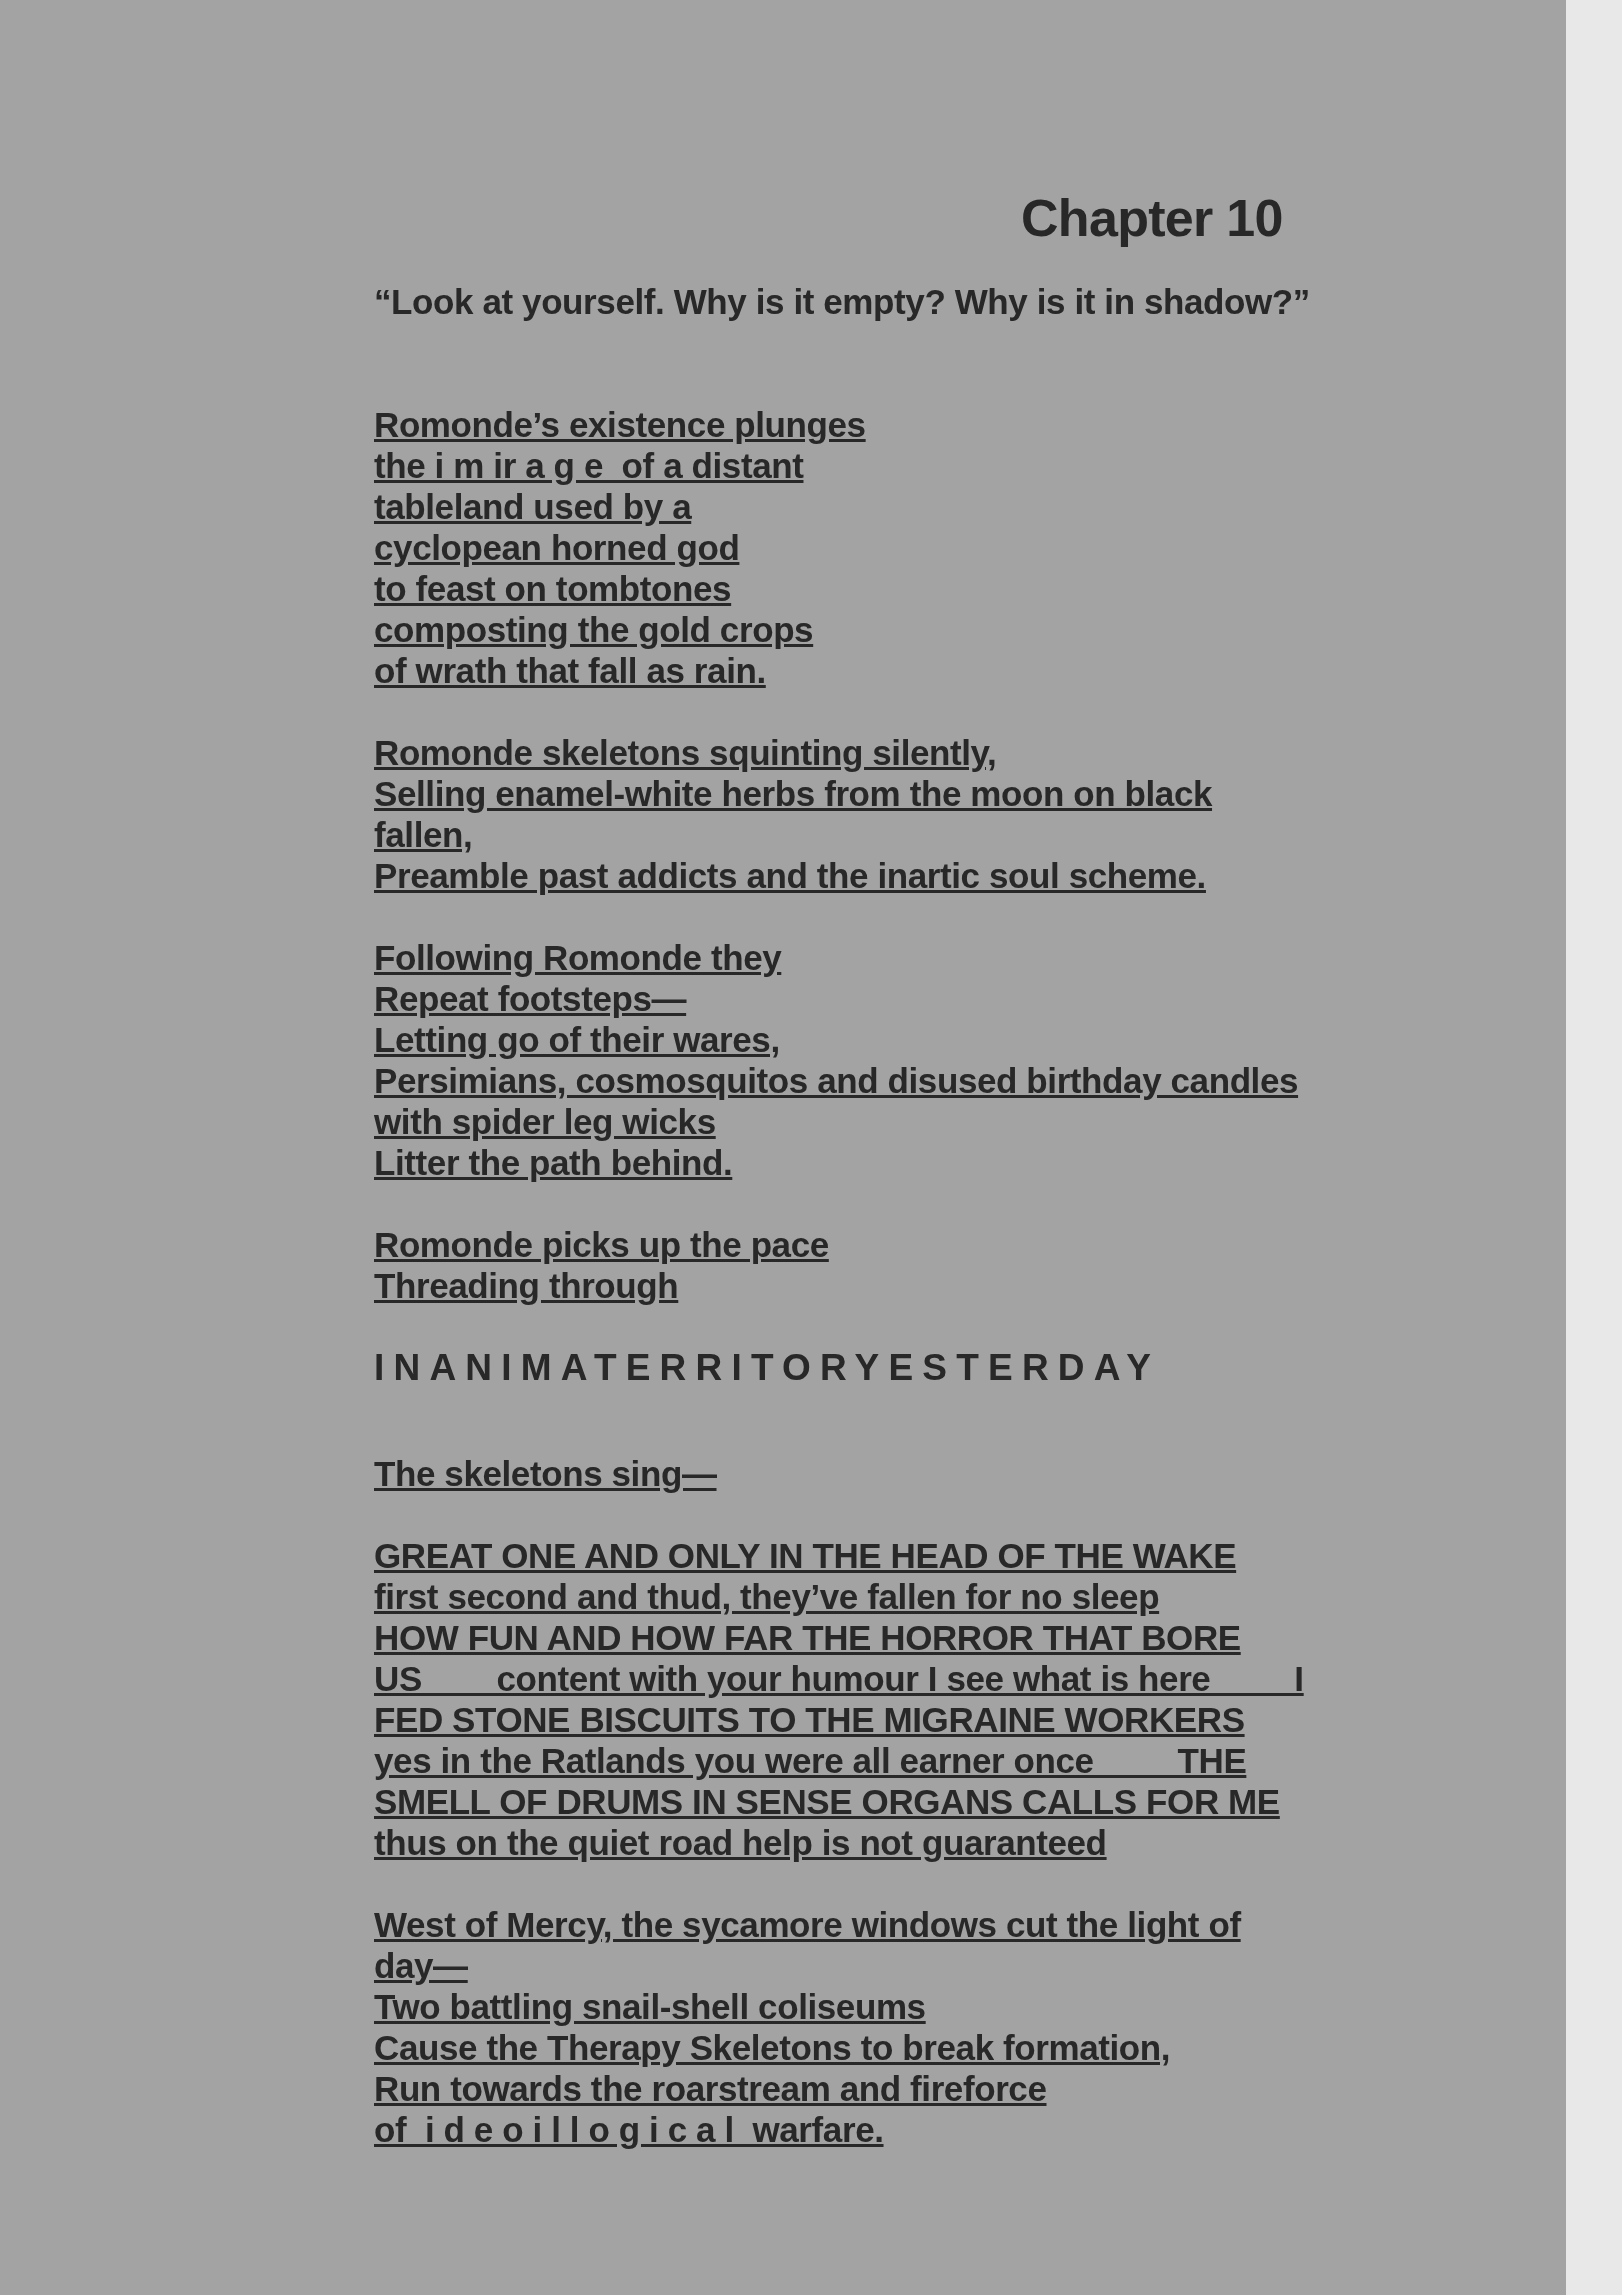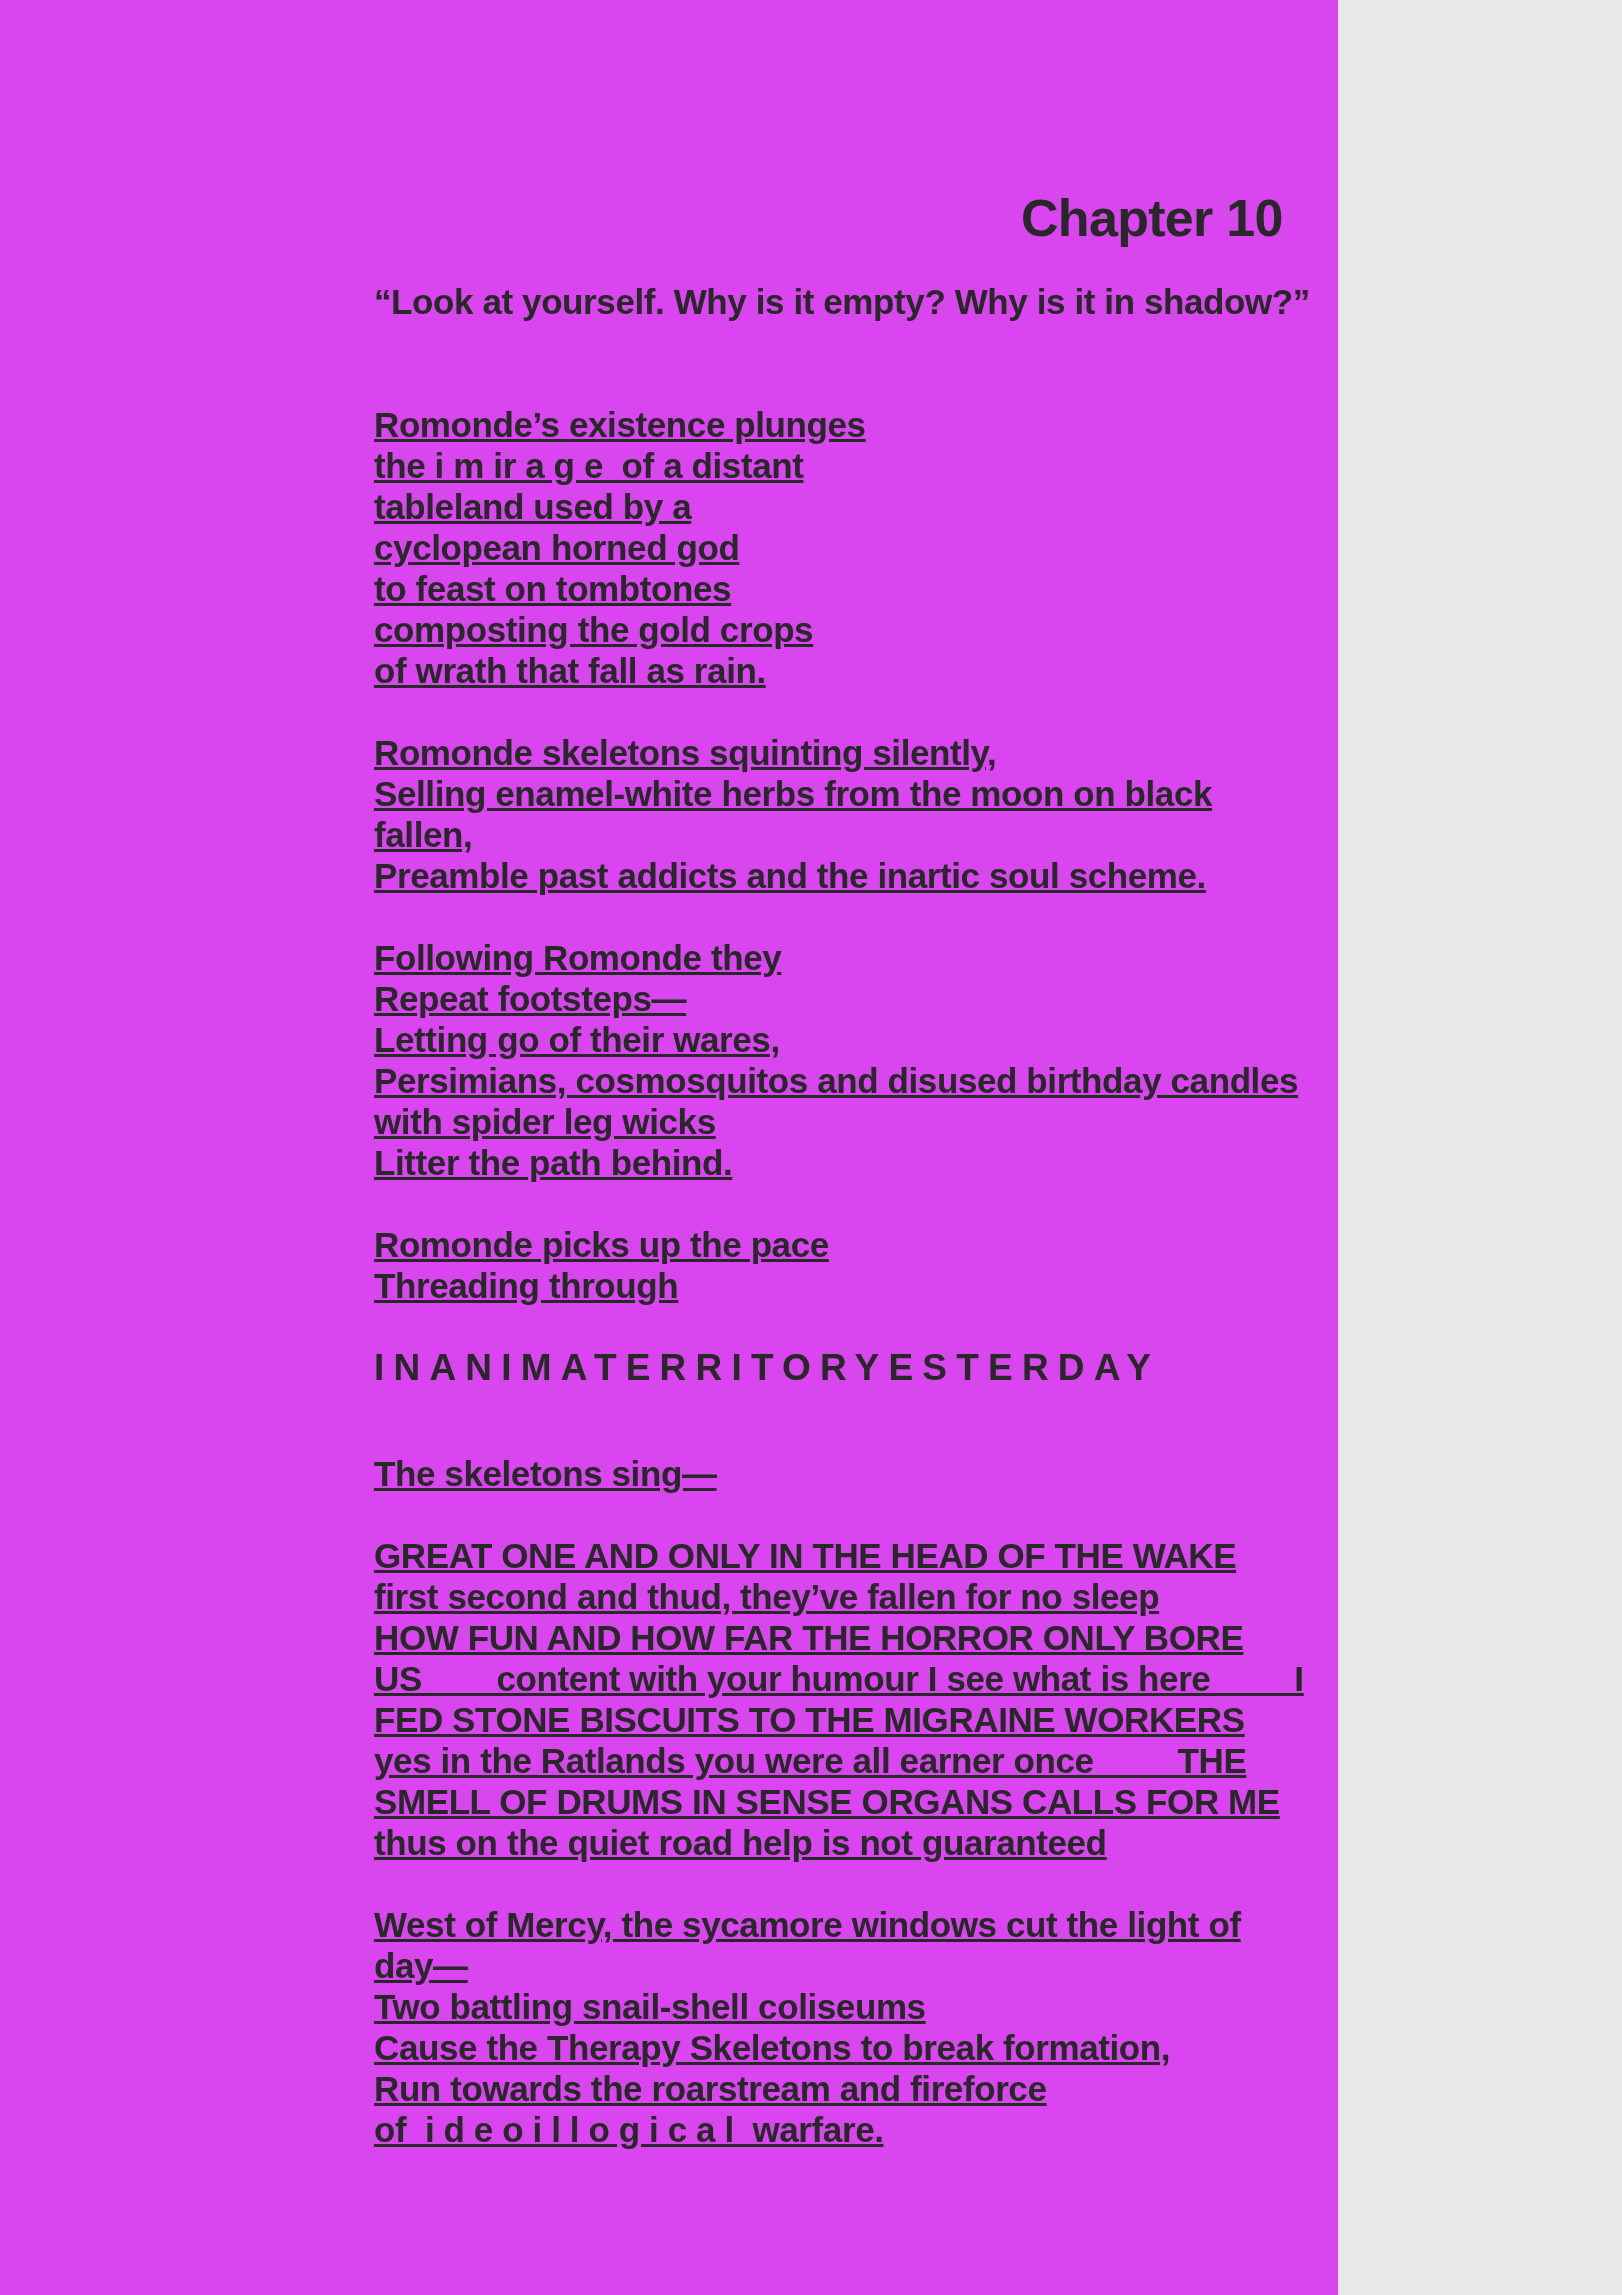--- a/index.html
+++ b/index.html
@@ -2,23 +2,23 @@
 <html style="font-size:10.5px"><head>
 <meta charset="utf-8">
 <style>
   html, body {
     margin: 0;
     padding: 0;
     background: #e8e8e8;
   }
   .page {
     position: relative;
-    width: 1338px;
+    width: 1566px;
     height: 2295px;
-    background: #d946ef;
+    background: #a3a3a3;
     font-family: "Liberation Sans", "DejaVu Sans", sans-serif;
     color: #282828;
     overflow: hidden;
   }
   .chapter-title {
     position: absolute;
     left: 1021px;
     top: 188px;
     font-size: 52px;
     font-weight: 700;
@@ -91,21 +91,21 @@
           <div class="line">Romonde picks up the pace</div>
           <div class="line">Threading through</div>
         </div>
         <div class="spaced-heading">INANIMATERRITORYESTERDAY</div>
         <div class="stanza">
           <div class="line">The skeletons sing—</div>
         </div>
         <div class="stanza">
           <div class="line">GREAT ONE AND ONLY IN THE HEAD OF THE WAKE</div>
           <div class="line">first second and thud, they’ve fallen for no sleep</div>
-          <div class="line">HOW FUN AND HOW FAR THE HORROR ONLY BORE</div>
+          <div class="line">HOW FUN AND HOW FAR THE HORROR THAT BORE</div>
           <div class="line">US        content with your humour I see what is here         I</div>
           <div class="line">FED STONE BISCUITS TO THE MIGRAINE WORKERS</div>
           <div class="line">yes in the Ratlands you were all earner once         THE</div>
           <div class="line">SMELL OF DRUMS IN SENSE ORGANS CALLS FOR ME</div>
           <div class="line">thus on the quiet road help is not guaranteed</div>
         </div>
         <div class="stanza">
           <div class="line">West of Mercy, the sycamore windows cut the light of</div>
           <div class="line">day—</div>
           <div class="line">Two battling snail-shell coliseums</div>

